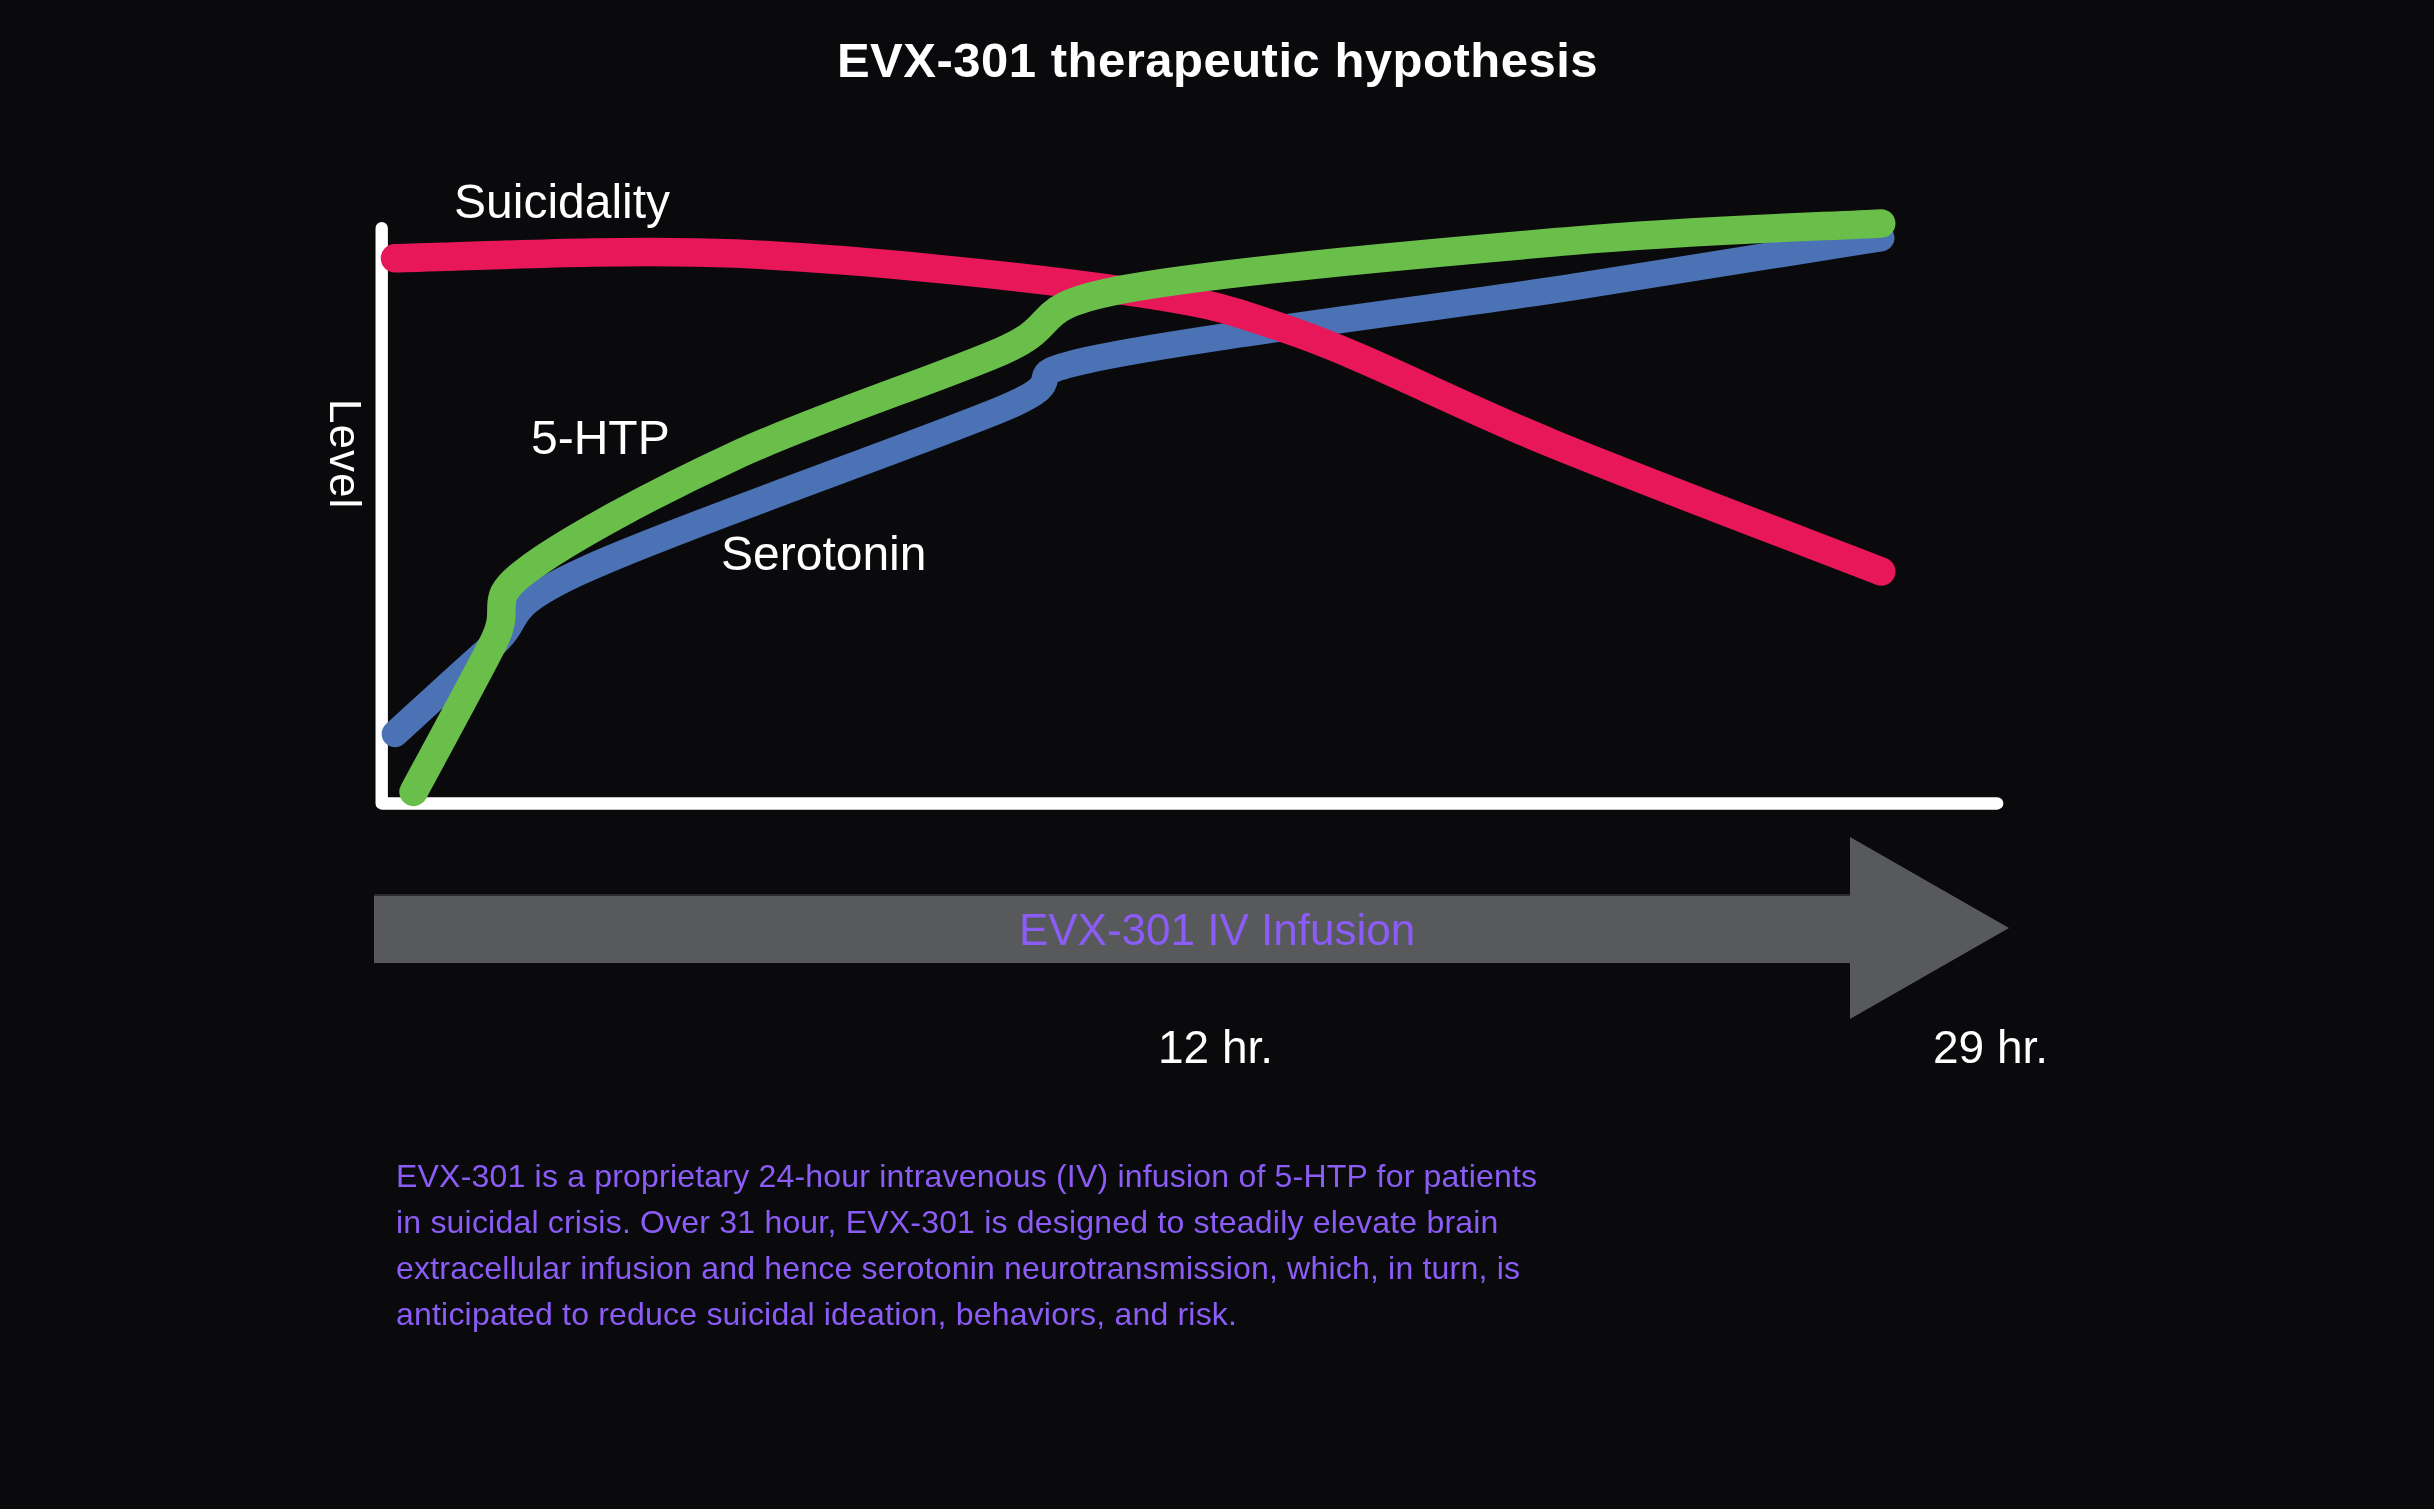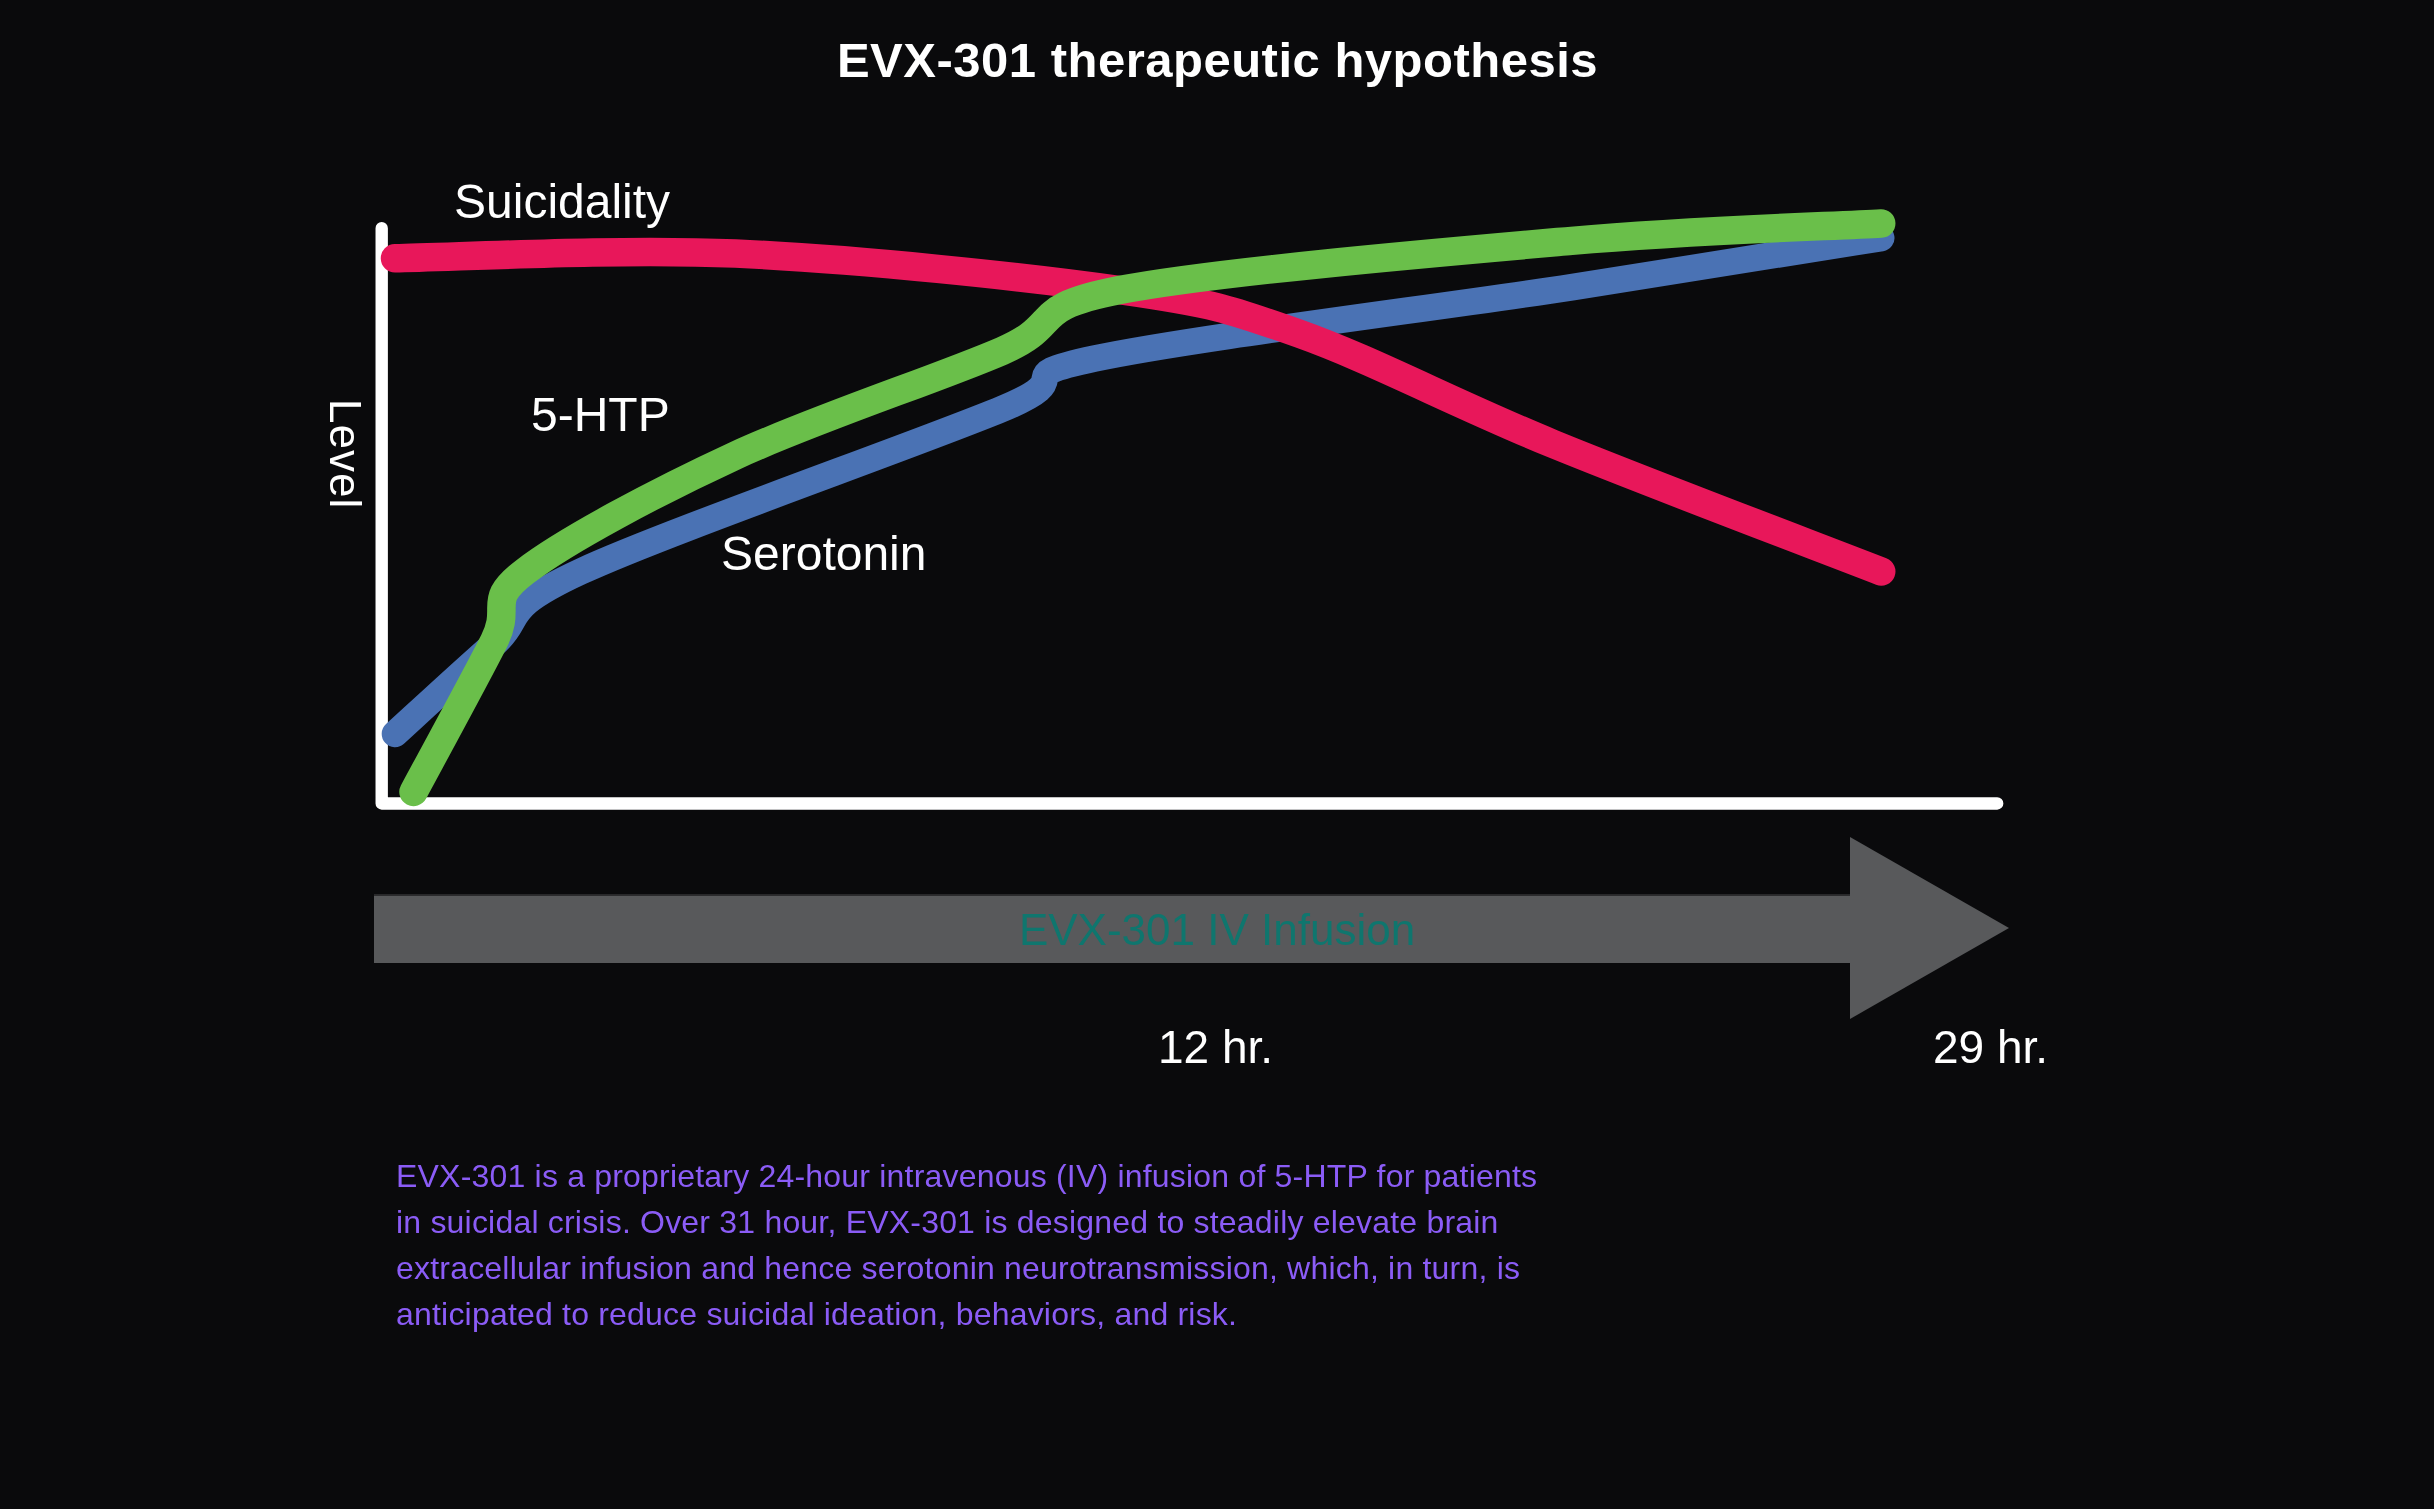--- a/index.html
+++ b/index.html
@@ -12,42 +12,42 @@
     color:#ffffff;
   }
   .title{
     position:absolute;left:0;right:0;top:32px;
     text-align:center;
     font-size:49px;font-weight:bold;letter-spacing:0.5px;
   }
   .chart-svg{position:absolute;left:0;top:0;width:2435px;height:1509px;}
   .curve-label{position:absolute;font-size:48px;font-weight:400;white-space:nowrap;}
   .label-suicidality{left:454px;top:174px;}
-  .label-5htp{left:531px;top:387px;}
+  .label-5htp{left:531px;top:410px;}
   .label-serotonin{left:721px;top:526px;}
   .ylabel{
     position:absolute;left:320px;top:399px;
     writing-mode:vertical-rl;
     font-size:44px;letter-spacing:1px;
   }
   .arrow-bar{
     position:absolute;left:374px;top:896px;width:1476px;height:67px;
     background:#58595b;
     box-shadow:0 -1.9px 0 rgba(255,255,255,0.14);
   }
   .arrow-head{
     position:absolute;left:1850px;top:837px;width:0;height:0;
     border-top:91px solid transparent;
     border-bottom:91px solid transparent;
     border-left:159px solid #58595b;
   }
   .arrow-label{
     position:absolute;left:380px;top:896px;width:1674px;height:67px;
     display:flex;align-items:center;justify-content:center;
-    font-size:44px;color:#0f766e;white-space:nowrap;
+    font-size:44px;color:#8b5cf6;white-space:nowrap;
   }
   .tick{
     position:absolute;top:1020px;width:209px;
     text-align:center;font-size:46px;
   }
   .tick-12{left:1111px;}
   .tick-24{left:1886px;}
   .description{
     position:absolute;left:396px;top:1153px;width:1598px;
     font-size:32px;line-height:46px;font-weight:400;color:#8b5cf6;

